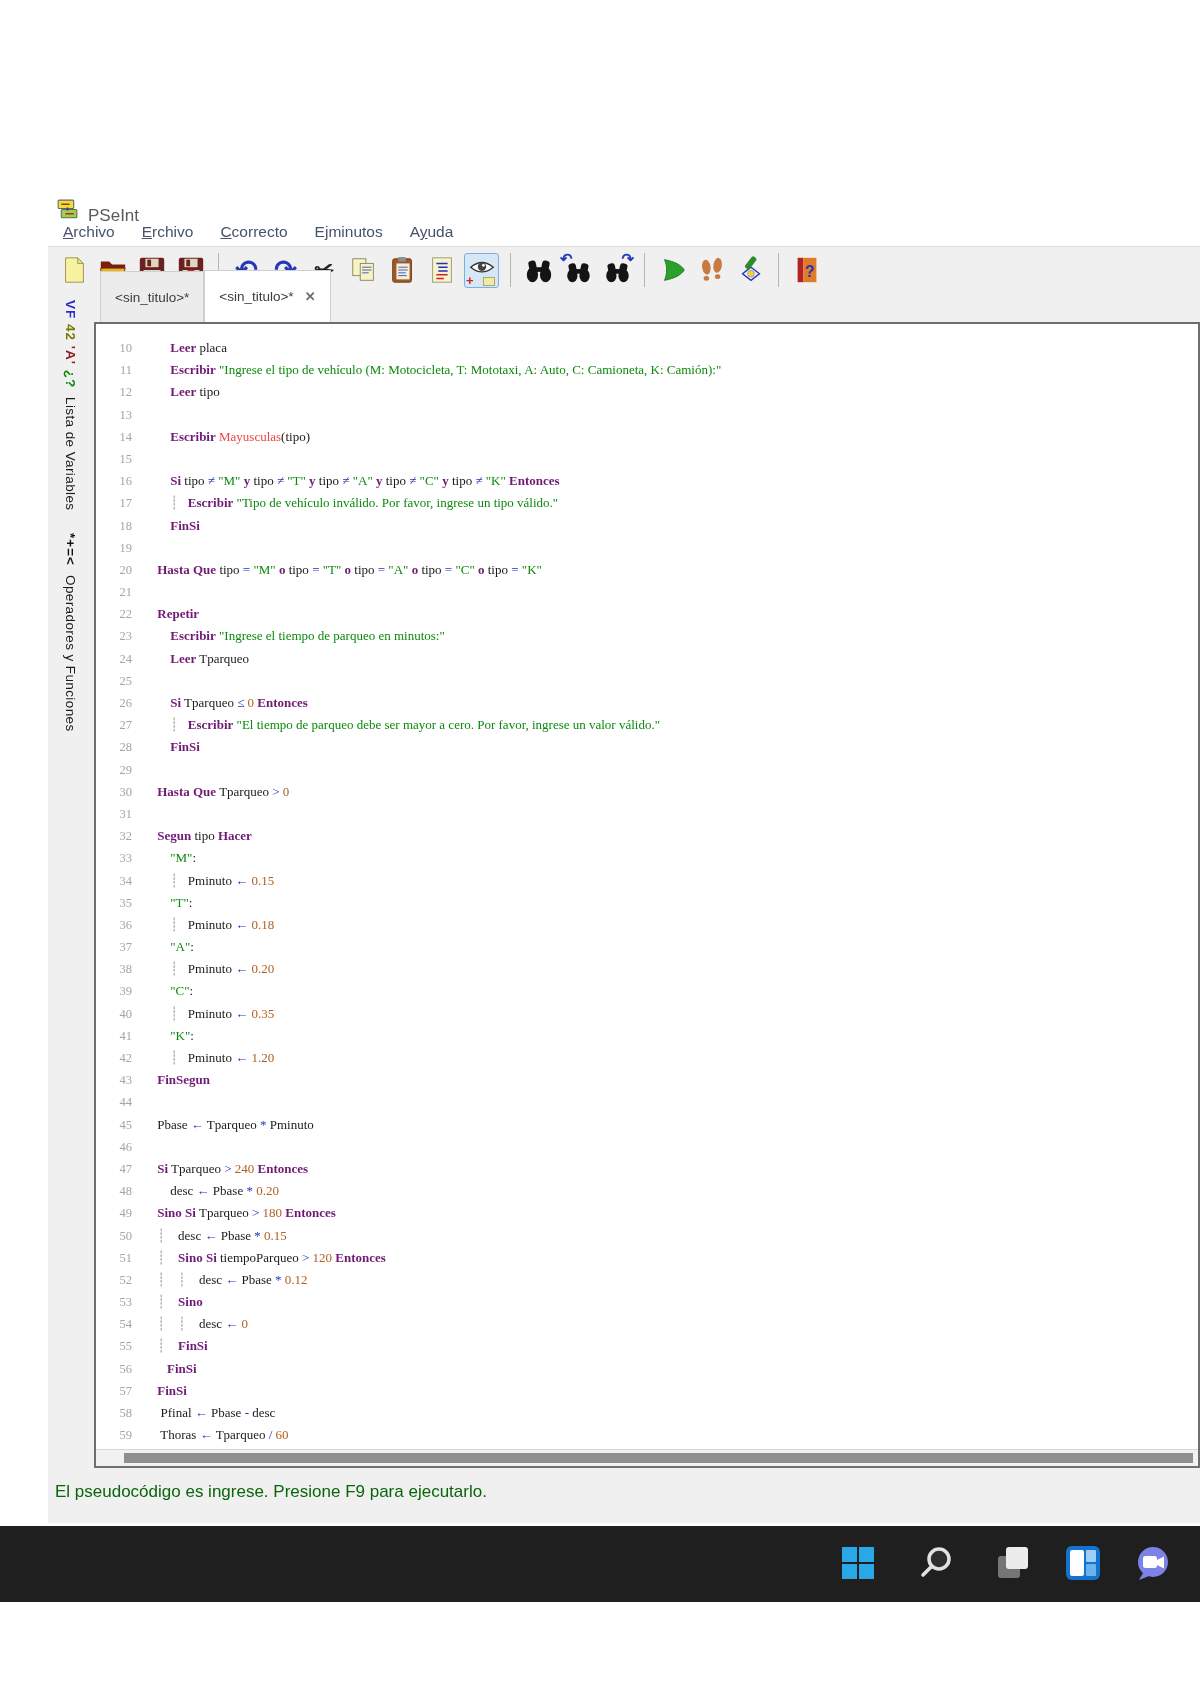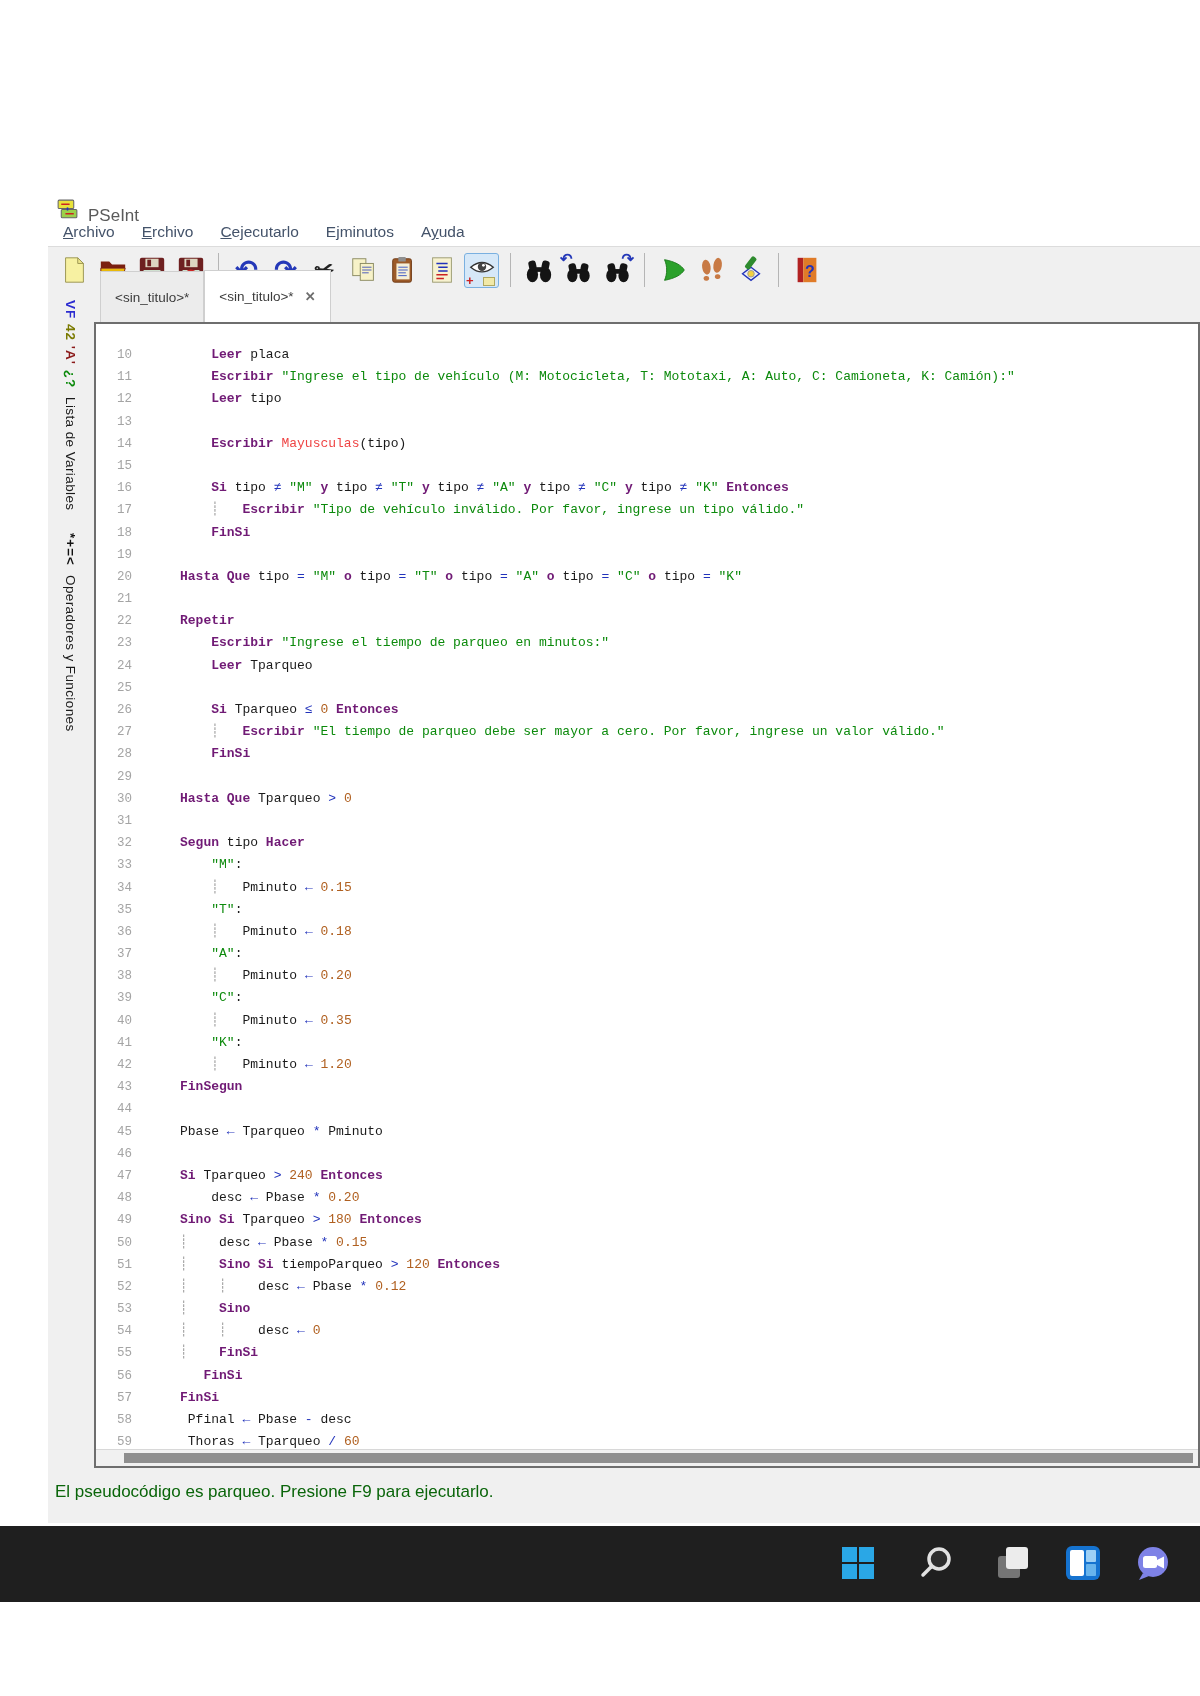--- a/index.html
+++ b/index.html
@@ -40,22 +40,22 @@
   
   .sidebar{left:48px;top:300px;width:44px;display:flex;flex-direction:column;align-items:center;}
   .vtab{display:flex;flex-direction:column;align-items:center;gap:9px;cursor:default;}
   .vtab + .vtab{margin-top:22px;}
   .vicon{writing-mode:vertical-rl;font-weight:bold;font-size:13.5px;letter-spacing:1px;}
   .vlabel{writing-mode:vertical-rl;font-size:13.5px;color:#1a1a1a;letter-spacing:0.4px;}
 
   
   .editor{left:94px;top:322px;width:1106px;height:1146px;background:#ffffff;
           border:2px solid #6e6e6e;box-sizing:border-box;overflow:hidden;}
-  .code{position:absolute;left:0;right:0;top:0;bottom:16px;overflow:hidden;padding-top:20px;
-        font-family:Liberation Mono, monospace;font-size:13px;line-height:22.2px;white-space:pre;}
+  .code{position:absolute;left:0;right:0;top:0;bottom:16px;overflow:hidden;padding-top:13px;
+        font-family:Liberation Serif, serif;font-size:13px;line-height:22.2px;white-space:pre;}
   .row{display:flex;height:22.2px;}
   .ln{flex:0 0 36px;text-align:right;color:#a4a4a4;font-size:12.5px;}
   .codeline{padding-left:9px;}
   .c-kw{color:#701a75;font-weight:bold;}
   .c-str{color:#0c8a0c;}
   .c-num{color:#b06020;}
   .c-op{color:#2233bb;}
   .c-id{color:#1a1a1a;}
   .c-fn{color:#ef4444;}
   .c-gd{color:#9a9a9a;}
@@ -83,21 +83,21 @@
       <path d="M6 7 h8 M10 16 h8" stroke="#cc2222" stroke-width="1.5" fill="none"></path>
       <path d="M12 10 v3" stroke="#2233bb" stroke-width="1.5"></path>
     </svg>
   </span>
   <span class="app-title">PSeInt</span>
 </div>
 
 <div class="abs menubar" id="menubar">
     <span class="menu-item"><u>A</u><span>rchivo</span></span>
     <span class="menu-item"><u>E</u><span>rchivo</span></span>
-    <span class="menu-item"><u>C</u><span>ejecutarlo</span></span>
+    <span class="menu-item"><u>C</u><span>correcto</span></span>
     <span class="menu-item"><span>E</span><u>j</u><span>minutos</span></span>
     <span class="menu-item"><span>A</span><u>y</u><span>uda</span></span>
   </div>
 
 <div class="abs toolbar" id="toolbar">
     <div class="ticon">
       <svg viewBox="0 0 32 32">
         <path d="M7 3 h13 l6 6 v20 h-19 z" fill="#f7f1a2" stroke="#97924f"></path>
         <path d="M20 3 v6 h6 z" fill="#efe68c" stroke="#97924f"></path>
       </svg>
@@ -257,21 +257,21 @@
     </div>
   </div>
 
 <div class="abs editor">
   <div class="code" id="codelines"><div class="row"><span class="ln">10</span><span class="codeline"><span class="c-id">         </span><span class="c-kw">Leer</span><span class="c-id"> placa</span></span></div><div class="row"><span class="ln">11</span><span class="codeline"><span class="c-id">         </span><span class="c-kw">Escribir</span><span class="c-id"> </span><span class="c-str">"Ingrese el tipo de vehículo (M: Motocicleta, T: Mototaxi, A: Auto, C: Camioneta, K: Camión):"</span></span></div><div class="row"><span class="ln">12</span><span class="codeline"><span class="c-id">         </span><span class="c-kw">Leer</span><span class="c-id"> tipo</span></span></div><div class="row"><span class="ln">13</span><span class="codeline"></span></div><div class="row"><span class="ln">14</span><span class="codeline"><span class="c-id">         </span><span class="c-kw">Escribir</span><span class="c-id"> </span><span class="c-fn">Mayusculas</span><span class="c-id">(tipo)</span></span></div><div class="row"><span class="ln">15</span><span class="codeline"></span></div><div class="row"><span class="ln">16</span><span class="codeline"><span class="c-id">         </span><span class="c-kw">Si</span><span class="c-id"> tipo </span><span class="c-op">≠</span><span class="c-id"> </span><span class="c-str">"M"</span><span class="c-id"> </span><span class="c-kw">y</span><span class="c-id"> tipo </span><span class="c-op">≠</span><span class="c-id"> </span><span class="c-str">"T"</span><span class="c-id"> </span><span class="c-kw">y</span><span class="c-id"> tipo </span><span class="c-op">≠</span><span class="c-id"> </span><span class="c-str">"A"</span><span class="c-id"> </span><span class="c-kw">y</span><span class="c-id"> tipo </span><span class="c-op">≠</span><span class="c-id"> </span><span class="c-str">"C"</span><span class="c-id"> </span><span class="c-kw">y</span><span class="c-id"> tipo </span><span class="c-op">≠</span><span class="c-id"> </span><span class="c-str">"K"</span><span class="c-id"> </span><span class="c-kw">Entonces</span></span></div><div class="row"><span class="ln">17</span><span class="codeline"><span class="c-id">         </span><span class="c-gd">┊</span><span class="c-id">   </span><span class="c-kw">Escribir</span><span class="c-id"> </span><span class="c-str">"Tipo de vehículo inválido. Por favor, ingrese un tipo válido."</span></span></div><div class="row"><span class="ln">18</span><span class="codeline"><span class="c-id">         </span><span class="c-kw">FinSi</span></span></div><div class="row"><span class="ln">19</span><span class="codeline"></span></div><div class="row"><span class="ln">20</span><span class="codeline"><span class="c-id">     </span><span class="c-kw">Hasta Que</span><span class="c-id"> tipo </span><span class="c-op">=</span><span class="c-id"> </span><span class="c-str">"M"</span><span class="c-id"> </span><span class="c-kw">o</span><span class="c-id"> tipo </span><span class="c-op">=</span><span class="c-id"> </span><span class="c-str">"T"</span><span class="c-id"> </span><span class="c-kw">o</span><span class="c-id"> tipo </span><span class="c-op">=</span><span class="c-id"> </span><span class="c-str">"A"</span><span class="c-id"> </span><span class="c-kw">o</span><span class="c-id"> tipo </span><span class="c-op">=</span><span class="c-id"> </span><span class="c-str">"C"</span><span class="c-id"> </span><span class="c-kw">o</span><span class="c-id"> tipo </span><span class="c-op">=</span><span class="c-id"> </span><span class="c-str">"K"</span></span></div><div class="row"><span class="ln">21</span><span class="codeline"></span></div><div class="row"><span class="ln">22</span><span class="codeline"><span class="c-id">     </span><span class="c-kw">Repetir</span></span></div><div class="row"><span class="ln">23</span><span class="codeline"><span class="c-id">         </span><span class="c-kw">Escribir</span><span class="c-id"> </span><span class="c-str">"Ingrese el tiempo de parqueo en minutos:"</span></span></div><div class="row"><span class="ln">24</span><span class="codeline"><span class="c-id">         </span><span class="c-kw">Leer</span><span class="c-id"> Tparqueo</span></span></div><div class="row"><span class="ln">25</span><span class="codeline"></span></div><div class="row"><span class="ln">26</span><span class="codeline"><span class="c-id">         </span><span class="c-kw">Si</span><span class="c-id"> Tparqueo </span><span class="c-op">≤</span><span class="c-id"> </span><span class="c-num">0</span><span class="c-id"> </span><span class="c-kw">Entonces</span></span></div><div class="row"><span class="ln">27</span><span class="codeline"><span class="c-id">         </span><span class="c-gd">┊</span><span class="c-id">   </span><span class="c-kw">Escribir</span><span class="c-id"> </span><span class="c-str">"El tiempo de parqueo debe ser mayor a cero. Por favor, ingrese un valor válido."</span></span></div><div class="row"><span class="ln">28</span><span class="codeline"><span class="c-id">         </span><span class="c-kw">FinSi</span></span></div><div class="row"><span class="ln">29</span><span class="codeline"></span></div><div class="row"><span class="ln">30</span><span class="codeline"><span class="c-id">     </span><span class="c-kw">Hasta Que</span><span class="c-id"> Tparqueo </span><span class="c-op">&gt;</span><span class="c-id"> </span><span class="c-num">0</span></span></div><div class="row"><span class="ln">31</span><span class="codeline"></span></div><div class="row"><span class="ln">32</span><span class="codeline"><span class="c-id">     </span><span class="c-kw">Segun</span><span class="c-id"> tipo </span><span class="c-kw">Hacer</span></span></div><div class="row"><span class="ln">33</span><span class="codeline"><span class="c-id">         </span><span class="c-str">"M"</span><span class="c-id">:</span></span></div><div class="row"><span class="ln">34</span><span class="codeline"><span class="c-id">         </span><span class="c-gd">┊</span><span class="c-id">   Pminuto </span><span class="c-op">←</span><span class="c-id"> </span><span class="c-num">0.15</span></span></div><div class="row"><span class="ln">35</span><span class="codeline"><span class="c-id">         </span><span class="c-str">"T"</span><span class="c-id">:</span></span></div><div class="row"><span class="ln">36</span><span class="codeline"><span class="c-id">         </span><span class="c-gd">┊</span><span class="c-id">   Pminuto </span><span class="c-op">←</span><span class="c-id"> </span><span class="c-num">0.18</span></span></div><div class="row"><span class="ln">37</span><span class="codeline"><span class="c-id">         </span><span class="c-str">"A"</span><span class="c-id">:</span></span></div><div class="row"><span class="ln">38</span><span class="codeline"><span class="c-id">         </span><span class="c-gd">┊</span><span class="c-id">   Pminuto </span><span class="c-op">←</span><span class="c-id"> </span><span class="c-num">0.20</span></span></div><div class="row"><span class="ln">39</span><span class="codeline"><span class="c-id">         </span><span class="c-str">"C"</span><span class="c-id">:</span></span></div><div class="row"><span class="ln">40</span><span class="codeline"><span class="c-id">         </span><span class="c-gd">┊</span><span class="c-id">   Pminuto </span><span class="c-op">←</span><span class="c-id"> </span><span class="c-num">0.35</span></span></div><div class="row"><span class="ln">41</span><span class="codeline"><span class="c-id">         </span><span class="c-str">"K"</span><span class="c-id">:</span></span></div><div class="row"><span class="ln">42</span><span class="codeline"><span class="c-id">         </span><span class="c-gd">┊</span><span class="c-id">   Pminuto </span><span class="c-op">←</span><span class="c-id"> </span><span class="c-num">1.20</span></span></div><div class="row"><span class="ln">43</span><span class="codeline"><span class="c-id">     </span><span class="c-kw">FinSegun</span></span></div><div class="row"><span class="ln">44</span><span class="codeline"></span></div><div class="row"><span class="ln">45</span><span class="codeline"><span class="c-id">     Pbase </span><span class="c-op">←</span><span class="c-id"> Tparqueo </span><span class="c-op">*</span><span class="c-id"> Pminuto</span></span></div><div class="row"><span class="ln">46</span><span class="codeline"></span></div><div class="row"><span class="ln">47</span><span class="codeline"><span class="c-id">     </span><span class="c-kw">Si</span><span class="c-id"> Tparqueo </span><span class="c-op">&gt;</span><span class="c-id"> </span><span class="c-num">240</span><span class="c-id"> </span><span class="c-kw">Entonces</span></span></div><div class="row"><span class="ln">48</span><span class="codeline"><span class="c-id">         desc </span><span class="c-op">←</span><span class="c-id"> Pbase </span><span class="c-op">*</span><span class="c-id"> </span><span class="c-num">0.20</span></span></div><div class="row"><span class="ln">49</span><span class="codeline"><span class="c-id">     </span><span class="c-kw">Sino Si</span><span class="c-id"> Tparqueo </span><span class="c-op">&gt;</span><span class="c-id"> </span><span class="c-num">180</span><span class="c-id"> </span><span class="c-kw">Entonces</span></span></div><div class="row"><span class="ln">50</span><span class="codeline"><span class="c-id">     </span><span class="c-gd">┊</span><span class="c-id">    desc </span><span class="c-op">←</span><span class="c-id"> Pbase </span><span class="c-op">*</span><span class="c-id"> </span><span class="c-num">0.15</span></span></div><div class="row"><span class="ln">51</span><span class="codeline"><span class="c-id">     </span><span class="c-gd">┊</span><span class="c-id">    </span><span class="c-kw">Sino Si</span><span class="c-id"> tiempoParqueo </span><span class="c-op">&gt;</span><span class="c-id"> </span><span class="c-num">120</span><span class="c-id"> </span><span class="c-kw">Entonces</span></span></div><div class="row"><span class="ln">52</span><span class="codeline"><span class="c-id">     </span><span class="c-gd">┊</span><span class="c-id">    </span><span class="c-gd">┊</span><span class="c-id">    desc </span><span class="c-op">←</span><span class="c-id"> Pbase </span><span class="c-op">*</span><span class="c-id"> </span><span class="c-num">0.12</span></span></div><div class="row"><span class="ln">53</span><span class="codeline"><span class="c-id">     </span><span class="c-gd">┊</span><span class="c-id">    </span><span class="c-kw">Sino</span></span></div><div class="row"><span class="ln">54</span><span class="codeline"><span class="c-id">     </span><span class="c-gd">┊</span><span class="c-id">    </span><span class="c-gd">┊</span><span class="c-id">    desc </span><span class="c-op">←</span><span class="c-id"> </span><span class="c-num">0</span></span></div><div class="row"><span class="ln">55</span><span class="codeline"><span class="c-id">     </span><span class="c-gd">┊</span><span class="c-id">    </span><span class="c-kw">FinSi</span></span></div><div class="row"><span class="ln">56</span><span class="codeline"><span class="c-id">        </span><span class="c-kw">FinSi</span></span></div><div class="row"><span class="ln">57</span><span class="codeline"><span class="c-id">     </span><span class="c-kw">FinSi</span></span></div><div class="row"><span class="ln">58</span><span class="codeline"><span class="c-id">      Pfinal </span><span class="c-op">←</span><span class="c-id"> Pbase </span><span class="c-op">-</span><span class="c-id"> desc</span></span></div><div class="row"><span class="ln">59</span><span class="codeline"><span class="c-id">      Thoras </span><span class="c-op">←</span><span class="c-id"> Tparqueo </span><span class="c-op">/</span><span class="c-id"> </span><span class="c-num">60</span></span></div></div>
   <div class="hscroll">
     <div class="hthumb"></div>
   </div>
 </div>
 
-<div class="abs statusbar">El pseudocódigo es parqueo. Presione F9 para ejecutarlo.</div>
+<div class="abs statusbar">El pseudocódigo es ingrese. Presione F9 para ejecutarlo.</div>
 
 <div class="abs taskbar" id="taskbar">
     <div class="tb-icon" style="left: 838px;"><svg viewBox="0 0 40 40">
         <g fill="#2aa7e6">
           <rect x="4" y="4" width="15" height="15"></rect>
           <rect x="21" y="4" width="15" height="15"></rect>
           <rect x="4" y="21" width="15" height="15"></rect>
           <rect x="21" y="21" width="15" height="15"></rect>
         </g>
       </svg></div>

